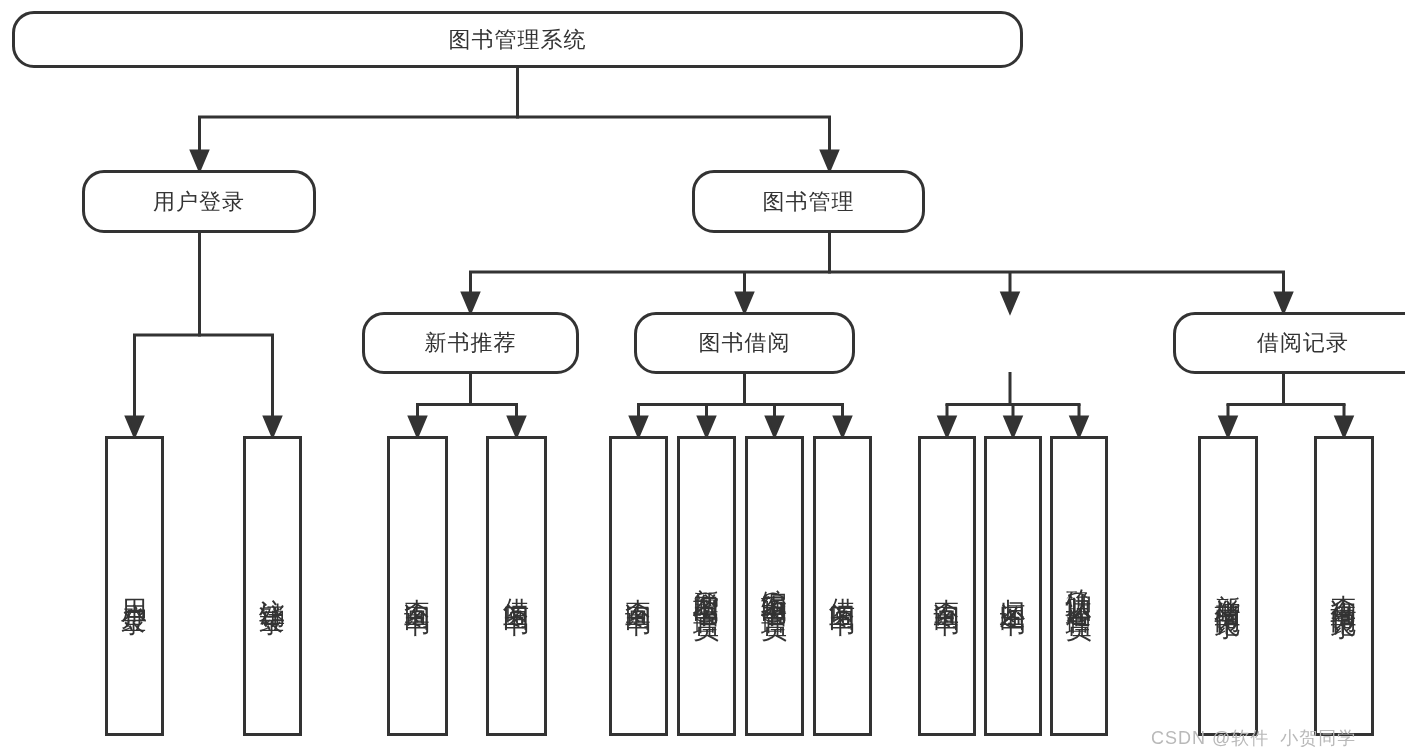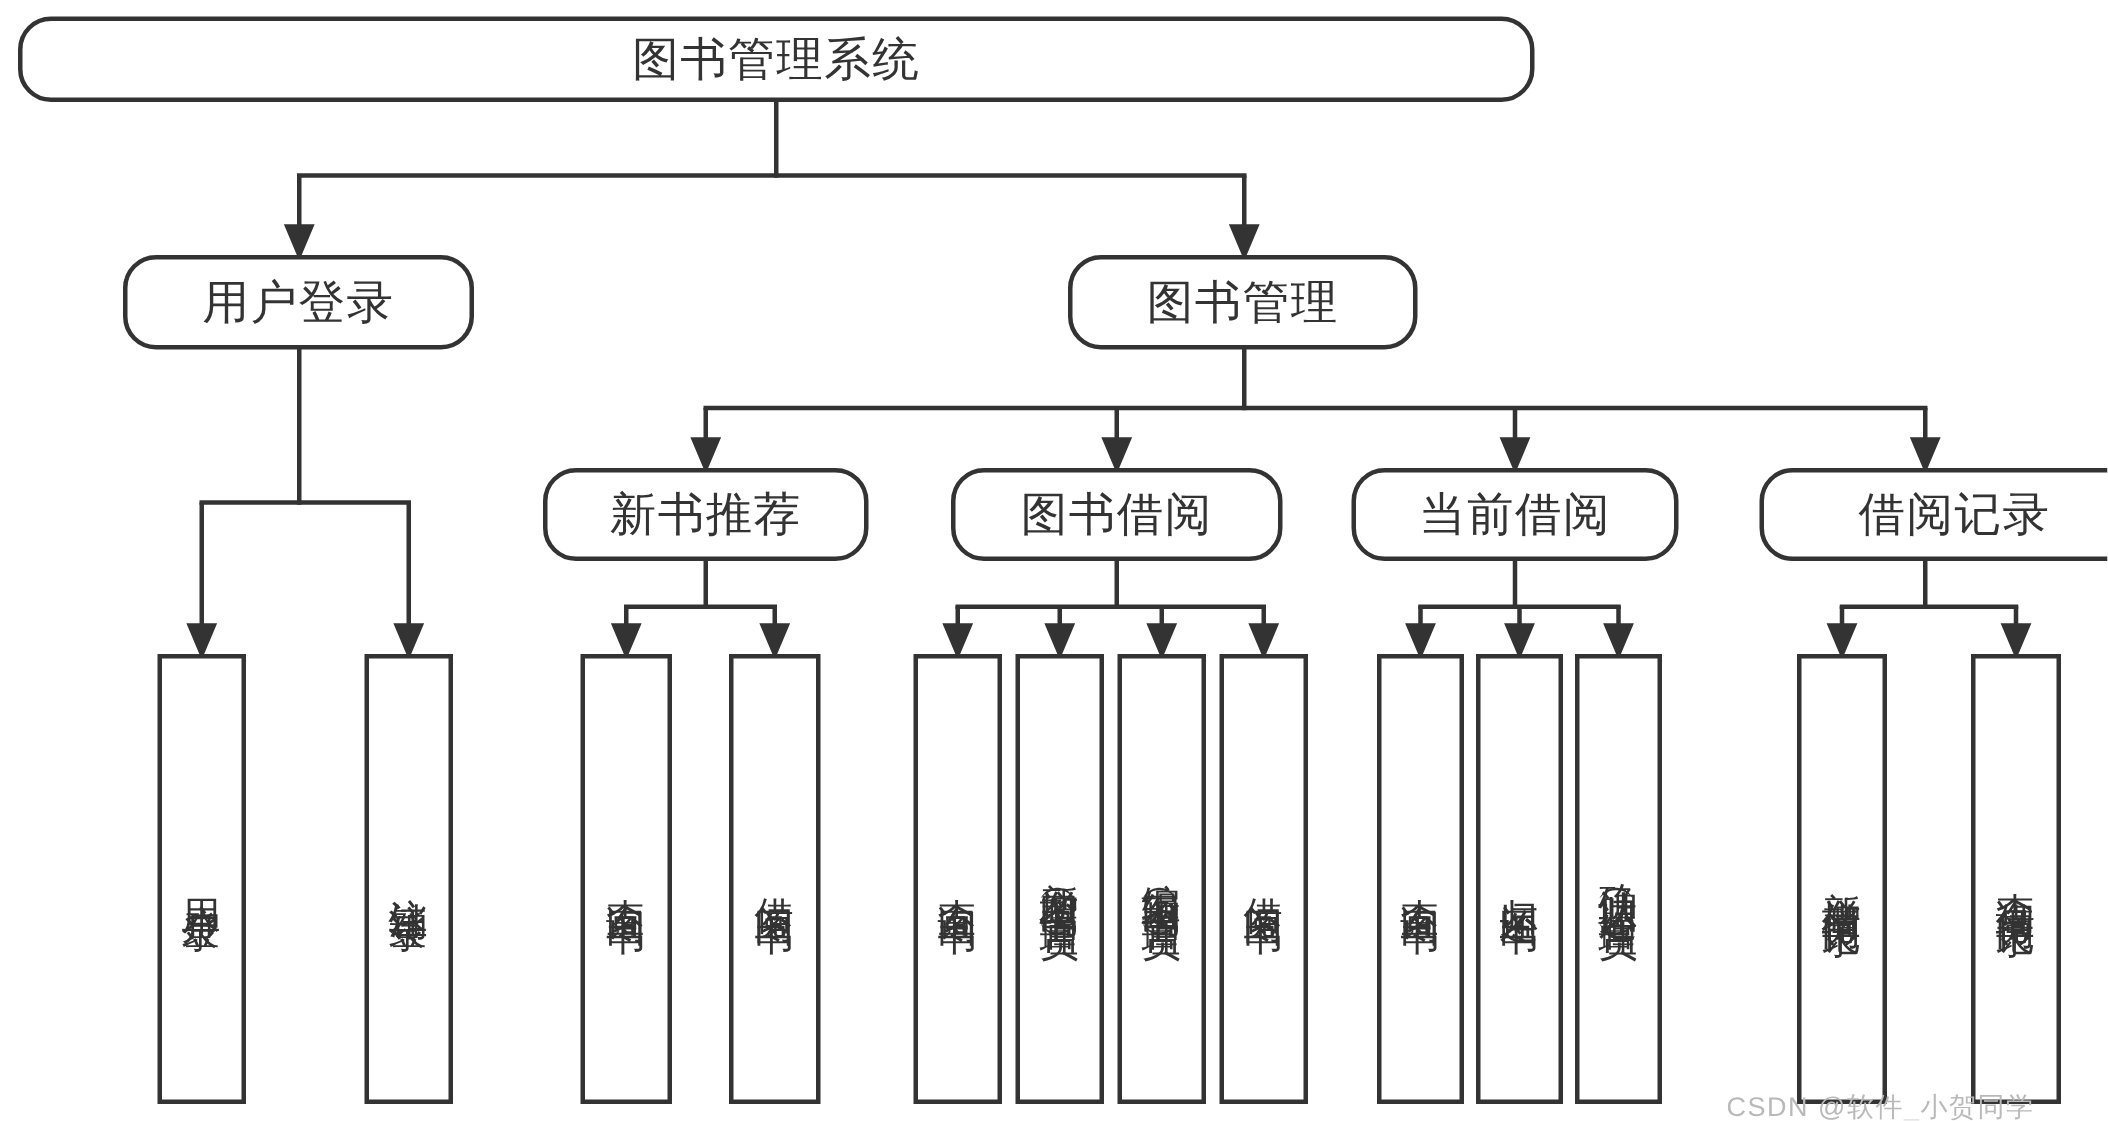--- a/index.html
+++ b/index.html
@@ -21,21 +21,21 @@
     position: absolute;
     box-sizing: border-box;
     border: 3px solid #333333;
     background: #ffffff;
     display: flex;
     align-items: center;
     justify-content: center;
     color: #333333;
     z-index: 2;
   }
-  .h-node { font-size: 31px; letter-spacing: 1px; border-radius: 22px; }
+  .h-node { font-size: 22px; letter-spacing: 1px; border-radius: 22px; }
   .lvl2 { top: 170px; height: 63px; }
   .lvl3 { top: 312px; height: 62px; }
   .leaf { top: 436px; height: 300px; font-size: 26px; }
   .leaf .vtext {
     writing-mode: vertical-rl;
     text-orientation: mixed;
     letter-spacing: 4px;
     line-height: 1;
     white-space: nowrap;
   }
@@ -96,32 +96,29 @@
     </g>
   </svg>
 
   <div class="node h-node" style="left:12px; top:11px; width:1011px; height:57px">
     <span>图书管理系统</span>
   </div>
 
   <div class="node h-node lvl2" style="left:82px; width:234px">
     <span>用户登录</span>
   </div>
-  <div class="node h-node lvl2" style="left:712px; width:233px">
+  <div class="node h-node lvl2" style="left:692px; width:233px">
     <span>图书管理</span>
   </div>
 
   <div class="node h-node lvl3" style="left:634px; width:221px">
     <span>图书借阅</span>
   </div>
   <div class="node h-node lvl3" style="left:362px; width:217px">
     <span>新书推荐</span>
-  </div>
-  <div class="node h-node lvl3" style="left:901px; width:218px">
-    <span>当前借阅</span>
   </div>
   <div class="node h-node lvl3" style="left:1173px; width:260px">
     <span>借阅记录</span>
   </div>
 
   <div class="node leaf" style="left:105px; width:59px">
     <span class="vtext">用户登录</span>
   </div>
   <div class="node leaf" style="left:243px; width:59px">
     <span class="vtext">注销登录</span>

